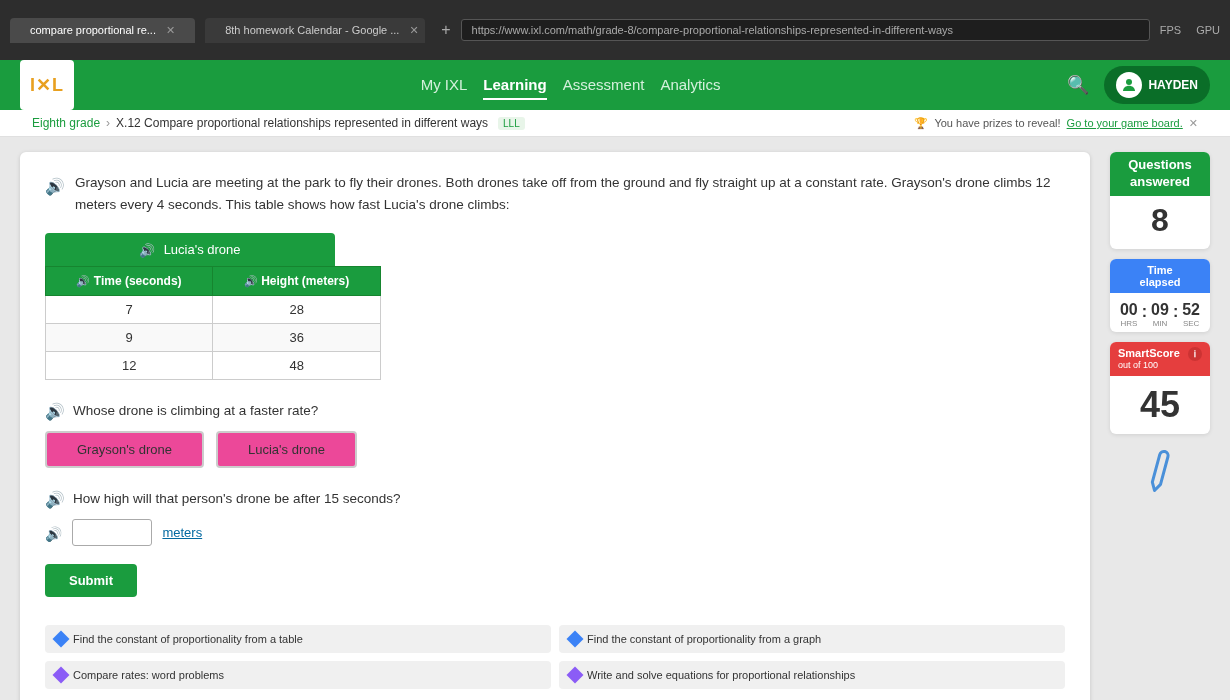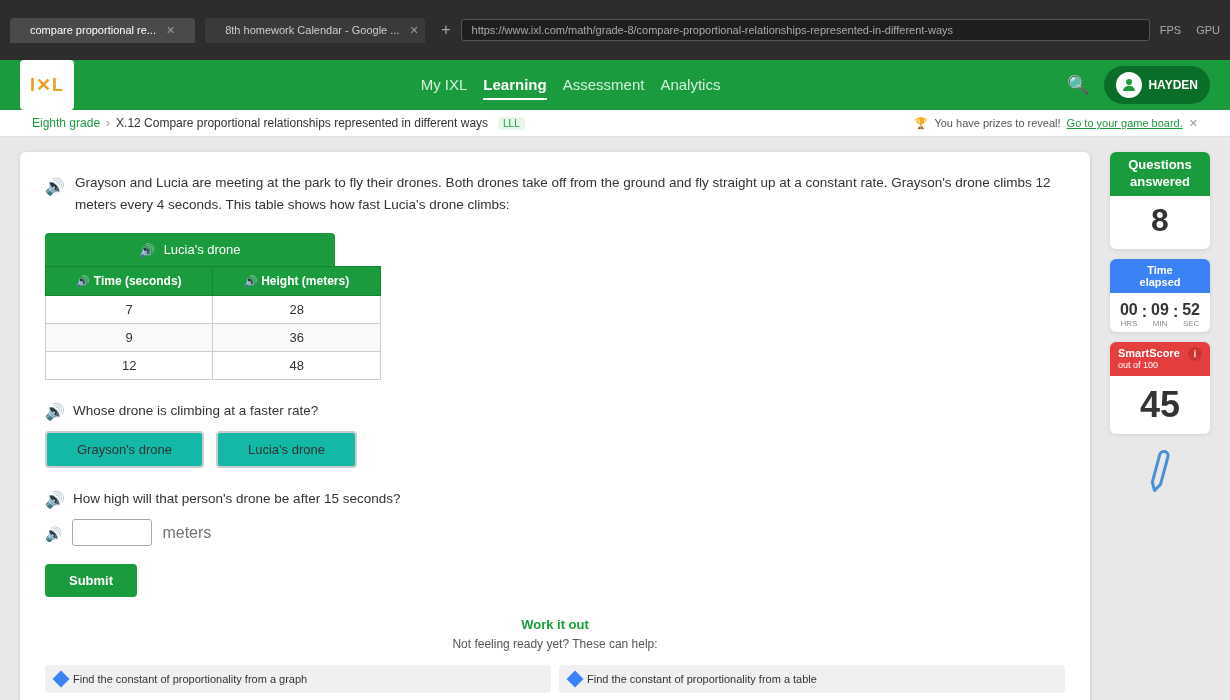--- a/index.html
+++ b/index.html
@@ -246,21 +246,21 @@
     
     .answer-buttons {
       display: flex;
       gap: 12px;
       margin-bottom: 20px;
     }
     .answer-btn {
       padding: 9px 30px;
       border: 2px solid #ccc;
       border-radius: 4px;
-      background: #14b8a6;
+      background: #ec4899;
       font-size: 13px;
       color: #333;
       cursor: pointer;
     }
 
     
     .input-row {
       display: flex;
       align-items: center;
       gap: 10px;
@@ -268,22 +268,23 @@
     }
     .answer-input {
       width: 80px;
       border: 1px solid #aaa;
       border-radius: 3px;
       padding: 5px 8px;
       font-size: 13px;
       color: #333;
     }
     .unit-label {
-      font-size: 16px;
-      color: #737373;
+      font-size: 13px;
+      color: #0369a1;
+      text-decoration: underline;
     }
 
     
     .submit-btn {
       background: #1a9c3e;
       color: #fff;
       border: none;
       padding: 9px 24px;
       border-radius: 4px;
       font-size: 13px;
@@ -589,34 +590,30 @@
           <span class="speaker-icon" style="font-size:14px;">🔊</span>
           <input type="text" class="answer-input" style="">
           <span class="unit-label">meters</span>
         </div>
       </div>
 
       
       <button class="submit-btn">Submit</button>
 
       
-      <div class="work-it-out">
-        <div><span class="work-it-out-link">Work it out</span></div>
-        <div class="not-ready">Not feeling ready yet? These can help:</div>
-      </div>
 
       
       <div class="help-links">
         <div class="help-link-item">
           <div class="diamond-icon"></div>
-          <span>Find the constant of proportionality from a graph</span>
+          <span>Find the constant of proportionality from a table</span>
         </div>
         <div class="help-link-item">
           <div class="diamond-icon"></div>
-          <span>Find the constant of proportionality from a table</span>
+          <span>Find the constant of proportionality from a graph</span>
         </div>
         <div class="help-link-item">
           <div class="diamond-icon purple"></div>
           <span>Compare rates: word problems</span>
         </div>
         <div class="help-link-item">
           <div class="diamond-icon purple"></div>
           <span>Write and solve equations for proportional relationships</span>
         </div>
       </div>

